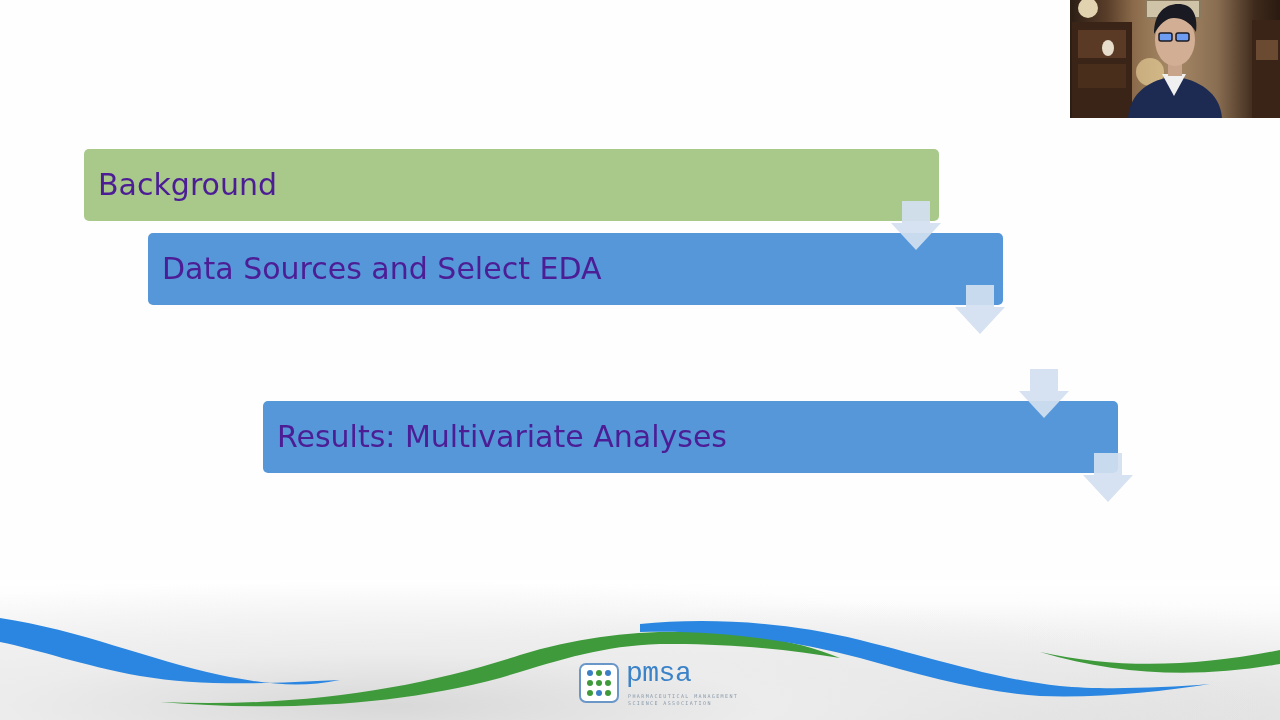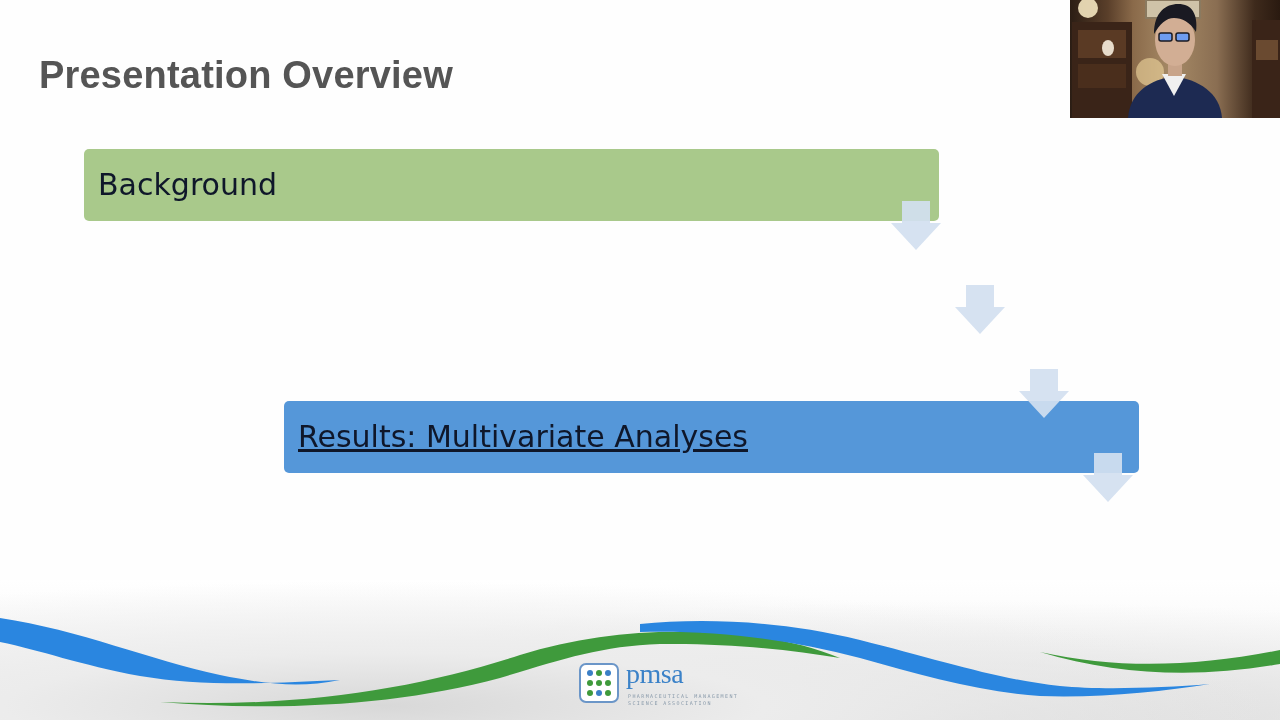--- a/index.html
+++ b/index.html
@@ -1,42 +1,42 @@
 <!DOCTYPE html>
 <html><head>
 <meta charset="utf-8">
 <style>
   html, body { margin:0; padding:0; }
   body { width:1280px; height:720px; position:relative; overflow:hidden; background:#ffffff; font-family:"Liberation Sans", sans-serif; }
   .slide { position:absolute; left:0; top:0; width:1280px; height:720px; background:#fefefe; }
   .title { position:absolute; left:39px; top:54px; font-family:"Liberation Sans", sans-serif; font-weight:bold; font-size:38px; color:#555555; letter-spacing:0.2px; }
-  .step { position:absolute; width:855px; height:72px; border-radius:5px; color:#0f172a; font-family:"DejaVu Sans", sans-serif; font-size:30px; line-height:72px; padding-left:14px; box-sizing:border-box; }
+  .step { position:absolute; width:855px; height:72px; border-radius:5px; color:#4c1d95; font-family:"DejaVu Sans", sans-serif; font-size:30px; line-height:72px; padding-left:14px; box-sizing:border-box; }
   .step.green { background:#a9c98b; }
   .step.blue { background:#5597d9; }
   .arrow { position:absolute; width:52px; height:50px; }
   .bg-photo { position:absolute; left:0; top:580px; width:1280px; height:140px;
     background: radial-gradient(ellipse at 30% 90%, #d8d8d8 0%, #ececec 30%, rgba(255,255,255,0) 70%),
                 radial-gradient(ellipse at 75% 100%, #dcdcdc 0%, rgba(255,255,255,0) 60%),
                 linear-gradient(#ffffff, #f0f0f0); }
   .waves { position:absolute; left:0; top:580px; width:1280px; height:140px; }
   .logo { position:absolute; left:578px; top:662px; width:180px; height:46px; }
-  .logo-text { position:absolute; left:48px; top:-4px; font-family:Liberation Serif, serif; font-size:28px; color:#3b82c8; letter-spacing:-0.5px; }
+  .logo-text { position:absolute; left:48px; top:-4px; font-family:Liberation Mono, monospace; font-size:28px; color:#3b82c8; letter-spacing:-0.5px; }
   .logo-sub { position:absolute; left:50px; top:31px; font-family:"DejaVu Sans Mono", monospace; font-size:5px; letter-spacing:1.4px; color:#8a9bab; line-height:7px; }
   .webcam { position:absolute; left:1070px; top:0; width:210px; height:118px; overflow:hidden;
     background: linear-gradient(90deg, #2b1d14 0%, #5a3f2a 18%, #8a6a4a 30%, #a68a66 48%, #8a6e52 70%, #3e2a1c 88%, #2a1a10 100%); }
 </style>
 </head>
 <body>
 
 <div class="slide">
 
-  <div class="title">Presentation Overview</div>
 
   <div class="step green" style="left:84px; top:149px;">Background</div>
-  <div class="step blue" style="left:284px; top:401px;text-decoration:underline;">Results: Multivariate Analyses</div>
+  <div class="step blue" style="left:148px; top:233px;">Data Sources and Select EDA</div>
+  <div class="step blue" style="left:263px; top:401px;">Results: Multivariate Analyses</div>
 
   <svg class="arrow" style="left:890px; top:201px;" viewBox="0 0 52 50">
     <path d="M12 0 H40 V22 H51 L26 49 L1 22 H12 Z" fill="#d3e0f0" opacity="0.92"></path>
   </svg>
   <svg class="arrow" style="left:954px; top:285px;" viewBox="0 0 52 50">
     <path d="M12 0 H40 V22 H51 L26 49 L1 22 H12 Z" fill="#d3e0f0" opacity="0.92"></path>
   </svg>
   <svg class="arrow" style="left:1018px; top:369px;" viewBox="0 0 52 50">
     <path d="M12 0 H40 V22 H51 L26 49 L1 22 H12 Z" fill="#d3e0f0" opacity="0.92"></path>
   </svg>

